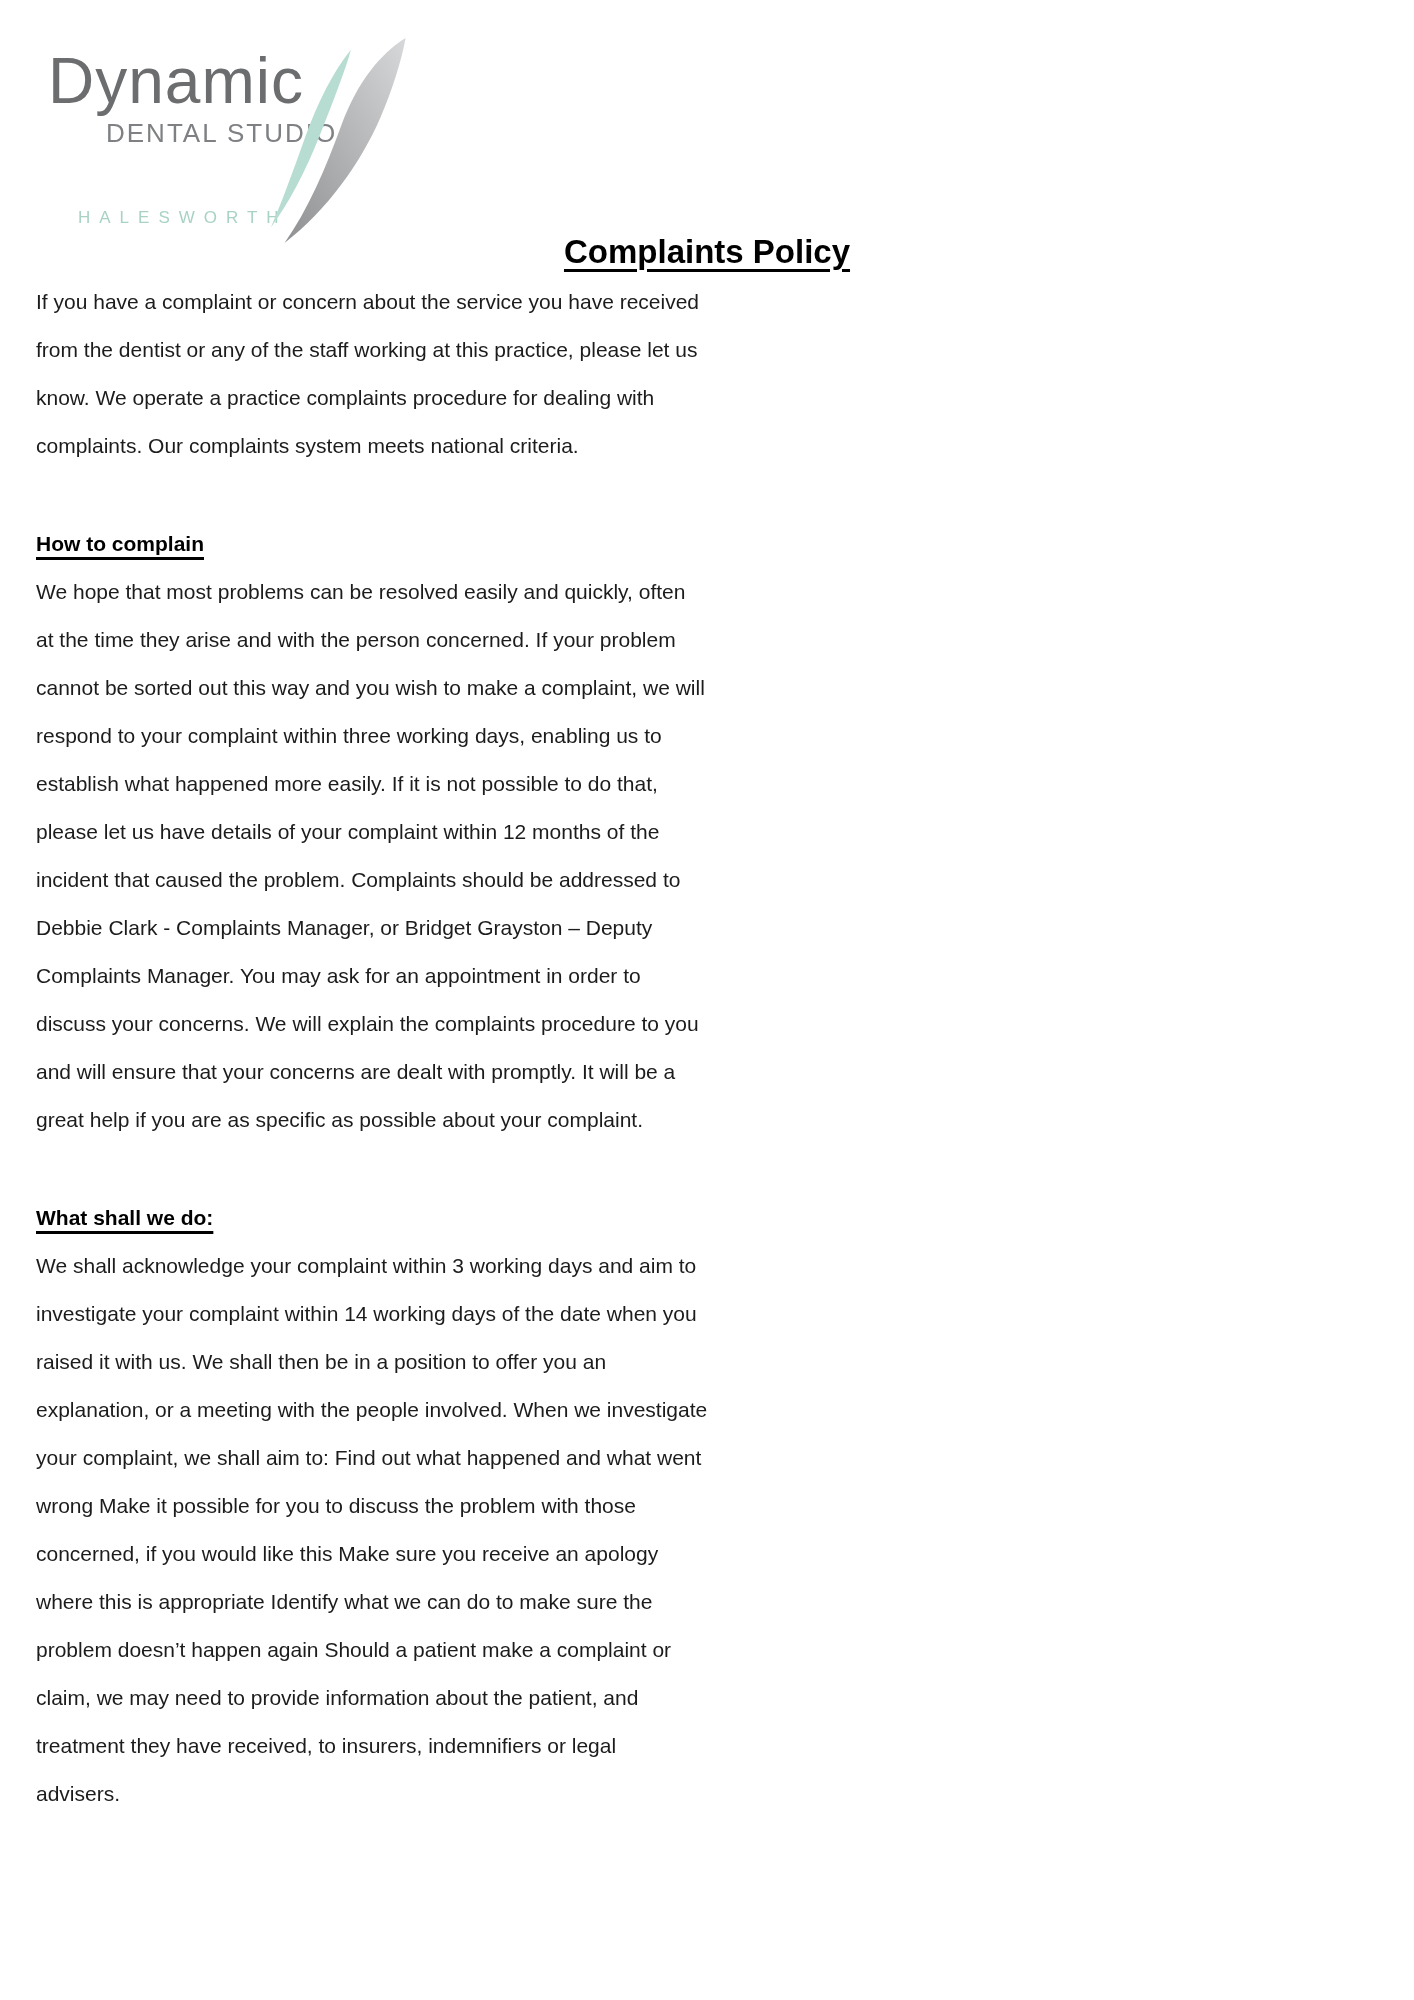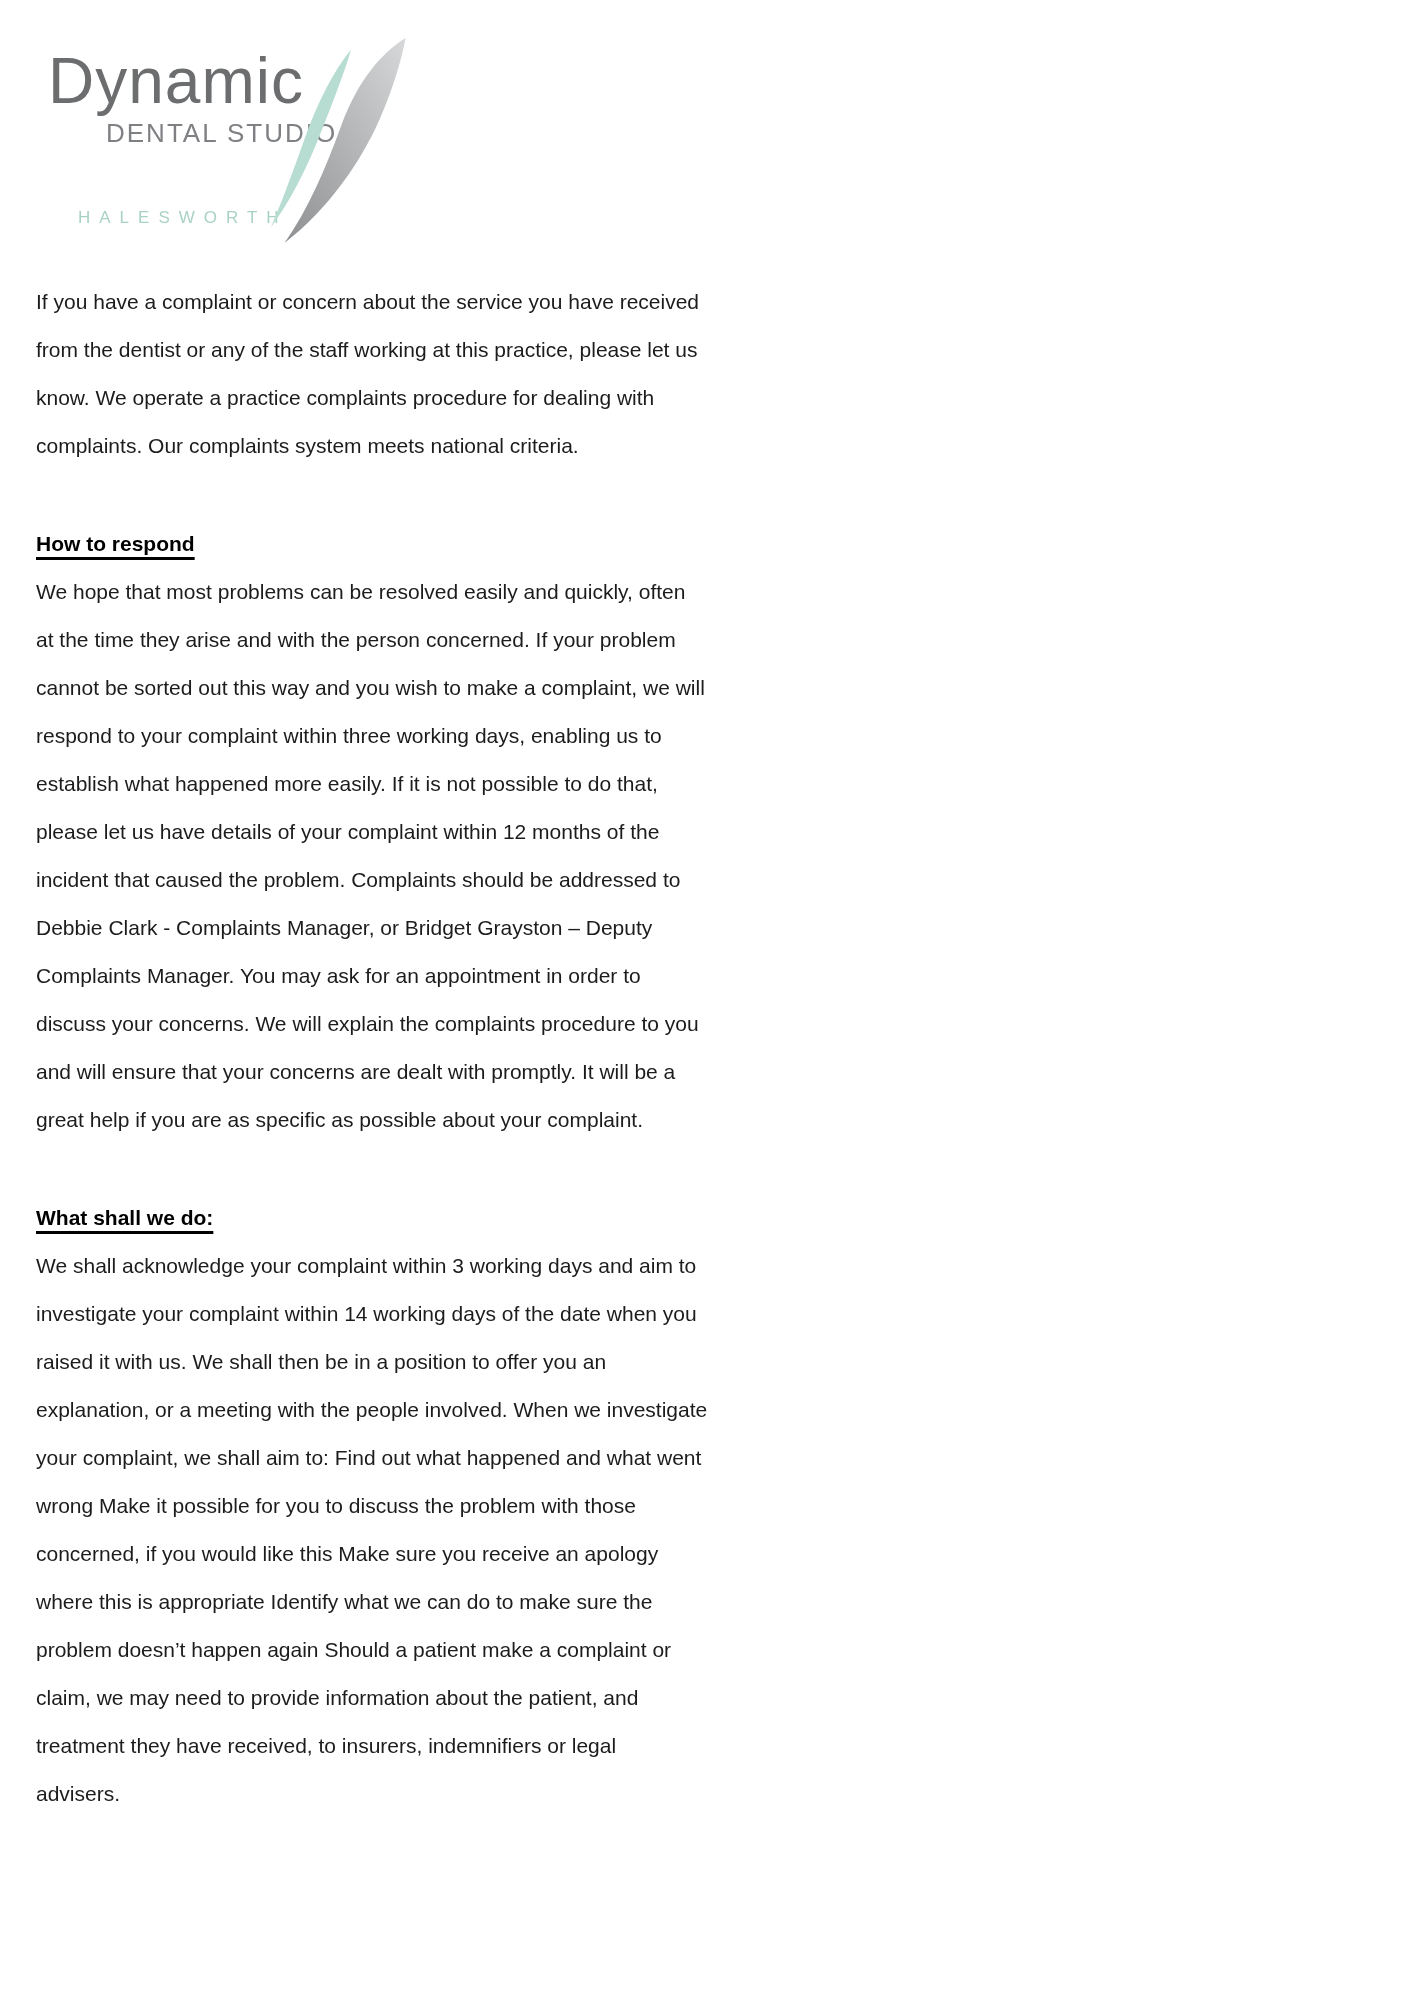--- a/index.html
+++ b/index.html
@@ -109,29 +109,30 @@
         <linearGradient id="swooshGrad" x1="0" y1="1" x2="1" y2="0">
           <stop offset="0" stop-color="#8e9092"></stop>
           <stop offset="1" stop-color="#d7d8d9"></stop>
         </linearGradient>
       </defs>
       <path d="M160,0 C134,16 110,46 94,90 C78,134 60,176 36,210 C80,176 114,128 134,82 C147,52 156,22 160,0 Z" fill="url(#swooshGrad)"></path>
       <path d="M104,12 C86,34 70,66 57,102 C45,136 34,166 22,194 C40,170 58,136 72,100 C86,64 98,34 104,12 Z" fill="#b7dcd2"></path>
     </svg>
   </div>
 
+  <div class="doc-title">Complaints Policy</div>
 
   <div class="text-col">
     <p class="pre">If you have a complaint or concern about the service you have received
 from the dentist or any of the staff working at this practice, please let us
 know. We operate a practice complaints procedure for dealing with
 complaints. Our complaints system meets national criteria.</p>
 
     <div>
-      <p class="sec-heading pre">How to respond</p>
+      <p class="sec-heading pre">How to complain</p>
       <p class="pre">We hope that most problems can be resolved easily and quickly, often
 at the time they arise and with the person concerned. If your problem
 cannot be sorted out this way and you wish to make a complaint, we will
 respond to your complaint within three working days, enabling us to
 establish what happened more easily. If it is not possible to do that,
 please let us have details of your complaint within 12 months of the
 incident that caused the problem. Complaints should be addressed to
 Debbie Clark - Complaints Manager, or Bridget Grayston – Deputy
 Complaints Manager. You may ask for an appointment in order to
 discuss your concerns. We will explain the complaints procedure to you

